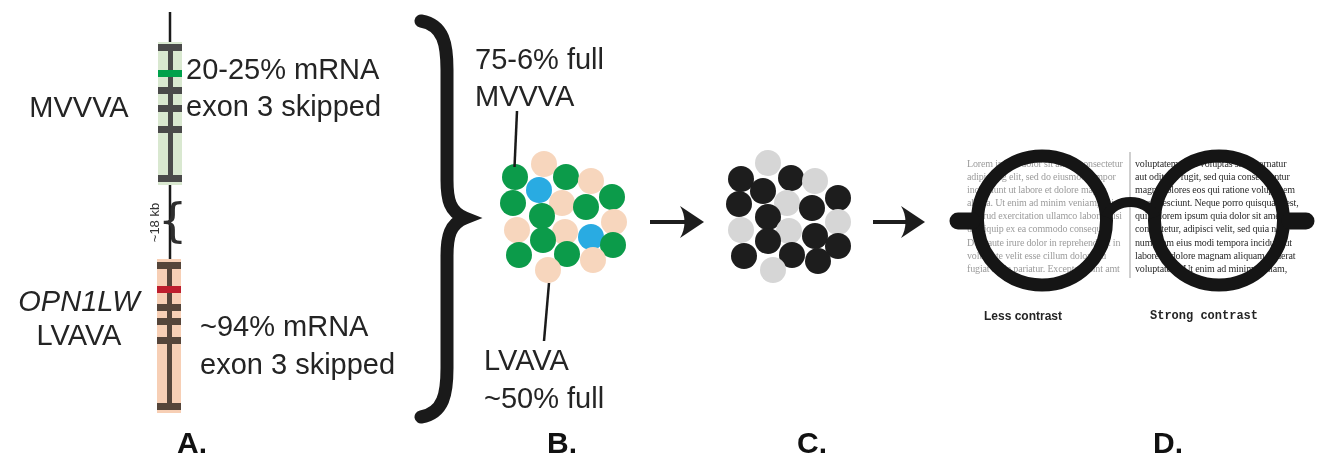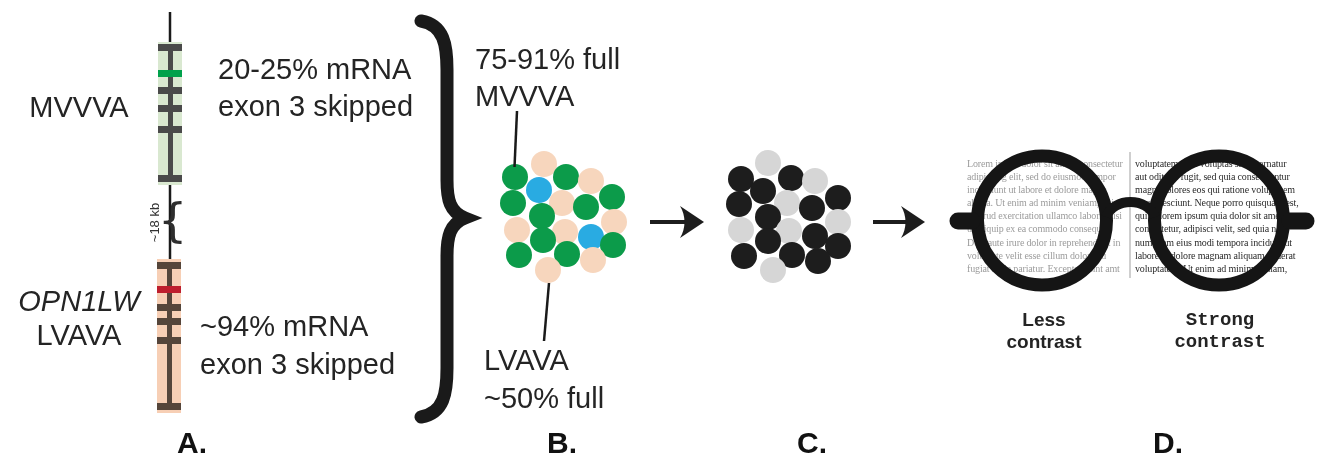--- a/index.html
+++ b/index.html
@@ -21,21 +21,21 @@
   .small-brace{position:absolute;left:158px;top:200px;font-size:46px;line-height:40px;
                color:#2e2e2e;font-family:"DejaVu Sans",sans-serif;}
   
   .dot{position:absolute;width:26px;height:26px;border-radius:50%;}
   
   .text-col{position:absolute;top:157px;font-family:"Liberation Serif",serif;
             font-size:10px;line-height:13.1px;letter-spacing:-0.15px;white-space:nowrap;}
   .col-left{left:967px;color:#9c9c9c;}
   .col-right{left:1135px;color:#2b2b2b;}
   .col-divider{position:absolute;left:1129px;top:152px;width:1.5px;height:126px;background:#cfcfcf;}
-  .caption{position:absolute;top:309px;font-size:19px;font-weight:bold;color:#242424;text-align:center;}
+  .caption{position:absolute;top:309px;font-size:12px;font-weight:bold;color:#242424;text-align:left;}
   
   .panel-letter{position:absolute;top:426px;width:60px;text-align:center;
                 font-size:30px;font-weight:bold;color:#111;}
 </style>
 </head>
 <body>
 
 <div id="figure">
 
   <svg width="1320" height="466">
@@ -49,21 +49,21 @@
   <div class="gene-box" style="left:158px;top:42px;height:143px;background:#d9e8d0;">
     <div class="gene-centerline" style="background:#4a4a4a;"></div>
   <div class="exon-bar" style="top: 1.5px; background: rgb(74, 74, 74);"></div>
       <div class="exon-bar" style="top: 27.5px; background: rgb(0, 161, 75);"></div>
       <div class="exon-bar" style="top: 44.5px; background: rgb(74, 74, 74);"></div>
       <div class="exon-bar" style="top: 62.5px; background: rgb(74, 74, 74);"></div>
       <div class="exon-bar" style="top: 83.5px; background: rgb(74, 74, 74);"></div>
       <div class="exon-bar" style="top: 132.5px; background: rgb(74, 74, 74);"></div>
     </div>
 
-  <div class="annotation" style="left:218px;top:51px;">
+  <div class="annotation" style="left:186px;top:51px;">
     <div>20-25% mRNA</div>
     <div>exon 3 skipped</div>
   </div>
 
   <div class="distance-label">~18 kb</div>
   <div class="small-brace">{</div>
 
   <div class="gene-name-block" style="top:284px;">
     <div class="gname">OPN1LW</div>
     <div>LVAVA</div>
@@ -78,21 +78,21 @@
       <div class="exon-bar" style="top: 77.5px; background: rgb(85, 69, 58);"></div>
       <div class="exon-bar" style="top: 143.5px; background: rgb(85, 69, 58);"></div>
     </div>
 
   <div class="annotation" style="left:200px;top:307px;line-height:38px;">
     <div>~94% mRNA</div>
     <div>exon 3 skipped</div>
   </div>
 
   <div class="pointer-note" style="left:475px;top:41px;">
-    <div>75-91% full</div>
+    <div>75-6% full</div>
     <div>MVVVA</div>
   </div>
 
   <div class="abs" style="left:0;top:0;width:1320px;height:466px;">
       <span class="dot" style="left: 531px; top: 151px; background: rgb(247, 214, 189);"></span>
       <span class="dot" style="left: 502px; top: 164px; background: rgb(12, 155, 74);"></span>
       <span class="dot" style="left: 553px; top: 164px; background: rgb(12, 155, 74);"></span>
       <span class="dot" style="left: 578px; top: 168px; background: rgb(247, 214, 189);"></span>
       <span class="dot" style="left: 526px; top: 177px; background: rgb(41, 171, 226);"></span>
       <span class="dot" style="left: 500px; top: 190px; background: rgb(12, 155, 74);"></span>

